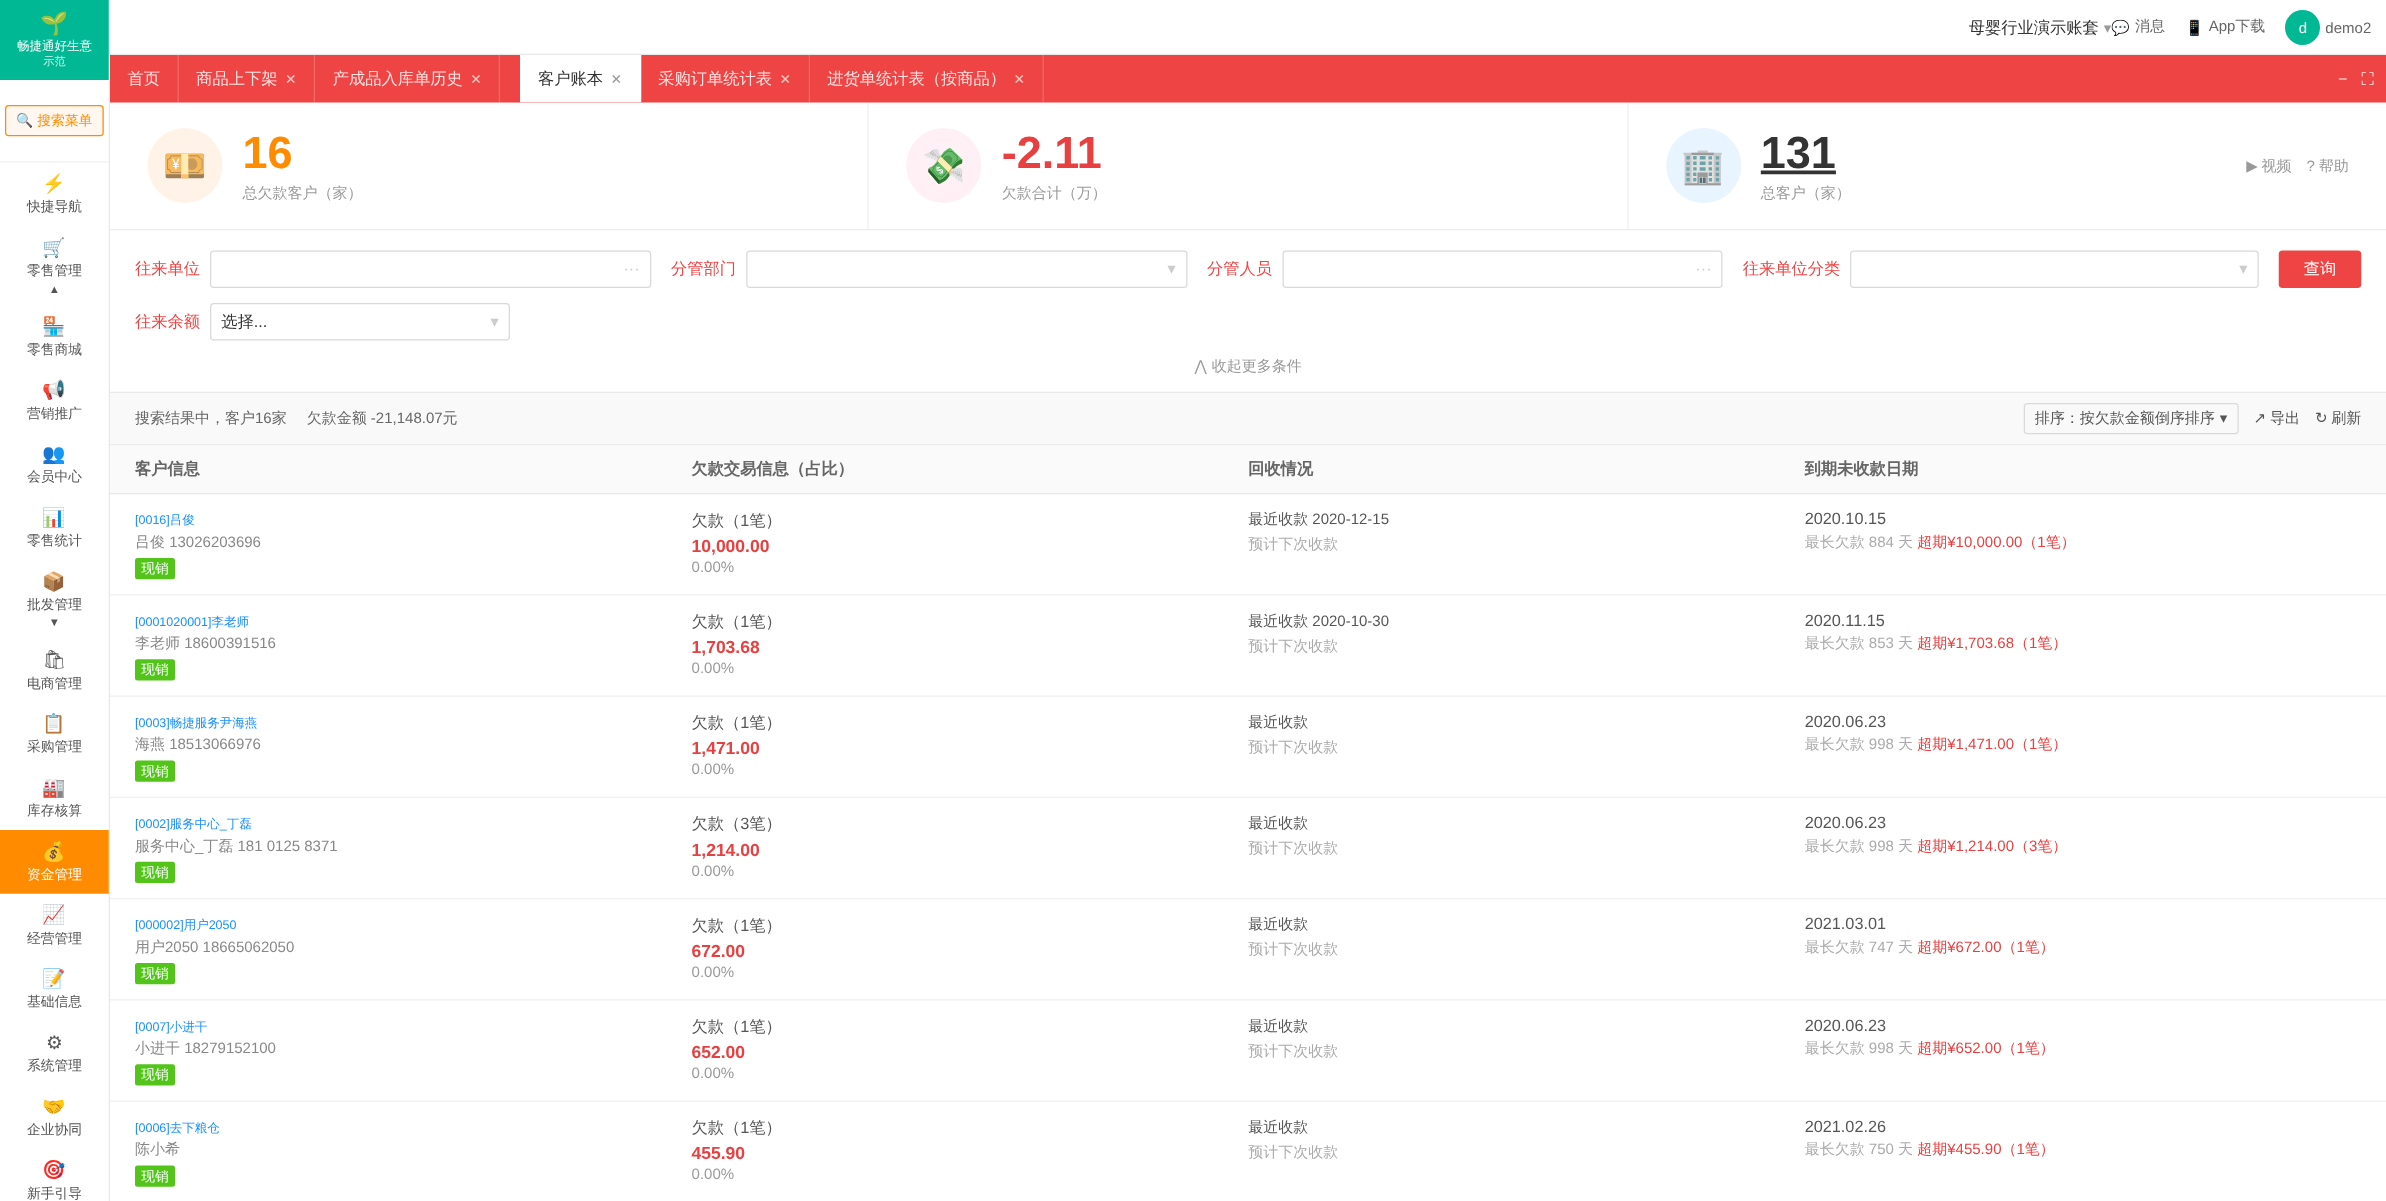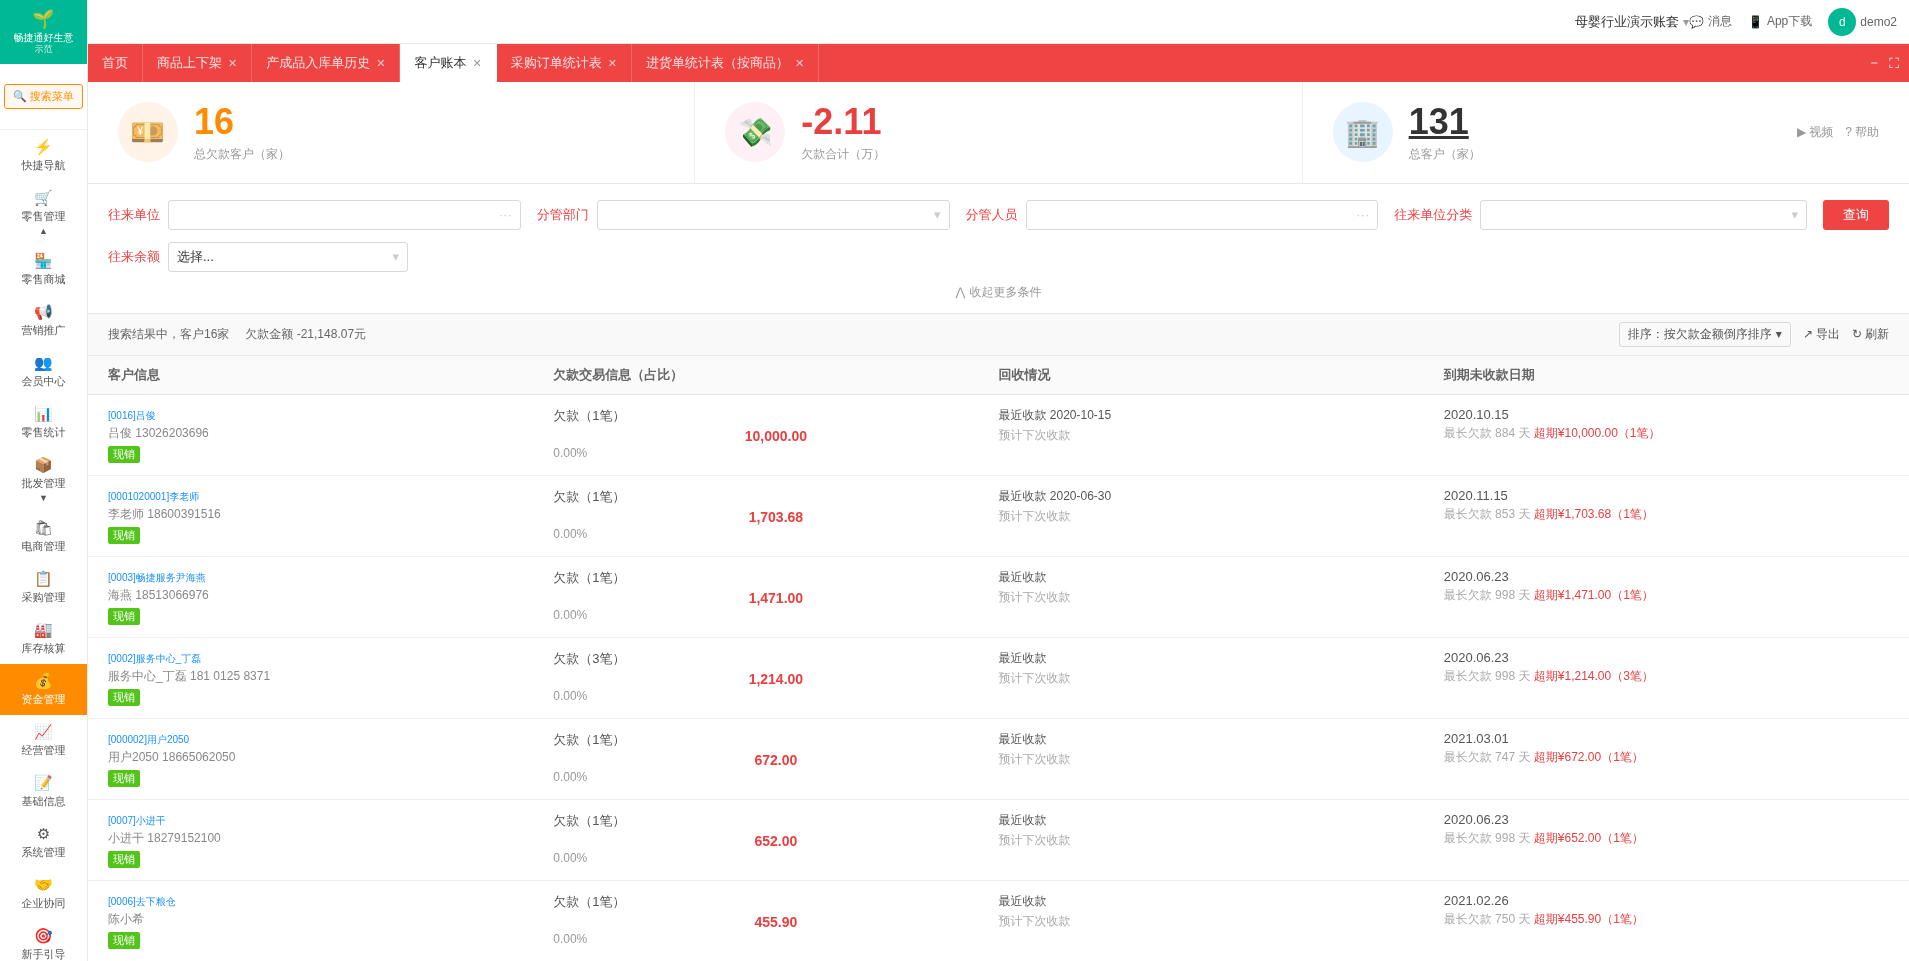--- a/index.html
+++ b/index.html
@@ -23,21 +23,21 @@
     .topbar { height: 44px; background: #fff; border-bottom: 1px solid #e8e8e8; display: flex; align-items: center; justify-content: flex-end; padding: 0 12px; flex-shrink: 0; }
     .topbar-left { display: flex; align-items: center; gap: 4px; font-size: 12px; color: #666; }
     .topbar-company { font-size: 13px; color: #333; }
     .topbar-right { display: flex; align-items: center; gap: 16px; font-size: 12px; color: #666; }
     .topbar-right-item { display: flex; align-items: center; gap: 4px; cursor: pointer; }
     .avatar { width: 28px; height: 28px; border-radius: 50%; background: #00b894; color: #fff; display: flex; align-items: center; justify-content: center; font-size: 12px; }
 
     
     .tabs { height: 38px; background: #ef4444; display: flex; align-items: center; flex-shrink: 0; overflow-x: auto; }
     .tab { padding: 0 14px; height: 38px; display: flex; align-items: center; gap: 6px; font-size: 13px; color: rgba(255,255,255,0.85); cursor: pointer; white-space: nowrap; border-right: 1px solid rgba(255,255,255,0.2); }
-    .tab.active { background: #fff; color: #333; }
+    .tab.active { background: #fff; color: #333; margin-left: 16px; }
     .tab .close { font-size: 11px; color: rgba(255,255,255,0.7); cursor: pointer; }
     .tab.active .close { color: #999; }
     .tab-actions { margin-left: auto; display: flex; align-items: center; gap: 8px; padding: 0 10px; }
     .tab-action-btn { color: rgba(255,255,255,0.85); cursor: pointer; font-size: 14px; }
 
     
     .content { flex: 1; overflow-y: auto; background: #f5f5f5; }
 
     
     .summary-cards { display: flex; background: #fff; border-bottom: 1px solid #e8e8e8; }
@@ -76,21 +76,21 @@
     .action-link { font-size: 12px; color: #555; cursor: pointer; display: flex; align-items: center; gap: 3px; }
 
     
     .table-area { background: #fff; }
     .table-header { display: grid; grid-template-columns: 1fr 1fr 1fr 1fr; padding: 10px 20px; background: #fafafa; border-bottom: 1px solid #e8e8e8; font-size: 13px; color: #666; font-weight: bold; }
     .table-row { border-bottom: 1px solid #f0f0f0; padding: 12px 20px; display: grid; grid-template-columns: 1fr 1fr 1fr 1fr; align-items: start; }
     .customer-name { color: #1890ff; font-size: 10px; cursor: pointer; text-decoration: none; }
     .customer-phone { font-size: 12px; color: #888; margin-top: 2px; }
     .customer-tag { display: inline-block; background: #52c41a; color: #fff; font-size: 11px; padding: 1px 5px; border-radius: 2px; margin-top: 4px; }
     .debt-count { font-size: 13px; color: #555; }
-    .debt-amount { color: #e84040; font-size: 14px; font-weight: bold; margin-top: 3px; cursor: pointer; text-align: center; }
+    .debt-amount { color: #e84040; font-size: 14px; font-weight: bold; margin-top: 3px; cursor: pointer; }
     .debt-percent { font-size: 12px; color: #999; margin-top: 2px; }
     .collect-date { font-size: 12px; color: #555; }
     .collect-next { font-size: 12px; color: #aaa; margin-top: 3px; }
     .due-date { font-size: 13px; color: #555; }
     .overdue-info { font-size: 12px; color: #aaa; margin-top: 3px; }
     .overdue-link { color: #e84040; font-size: 12px; cursor: pointer; }
 
     
     ::-webkit-scrollbar { width: 6px; height: 6px; }
     ::-webkit-scrollbar-track { background: #f5f5f5; }
@@ -355,21 +355,21 @@
           <div><a class="customer-name">[0016]吕俊</a></div>
           <div class="customer-phone">吕俊  13026203696</div>
           <div><span class="customer-tag">现销</span></div>
         </div>
         <div>
           <div class="debt-count">欠款（1笔）</div>
           <div class="debt-amount">10,000.00</div>
           <div class="debt-percent">0.00%</div>
         </div>
         <div>
-          <div class="collect-date">最近收款    2020-10-15</div>
+          <div class="collect-date">最近收款    2020-12-15</div>
           <div class="collect-next">预计下次收款</div>
         </div>
         <div>
           <div class="due-date">2020.10.15</div>
           <div class="overdue-info">
             <span>最长欠款 884 天</span>
             <span class="overdue-link">超期¥10,000.00（1笔）</span>
           </div>
         </div>
       </div>
@@ -379,21 +379,21 @@
           <div><a class="customer-name">[0001020001]李老师</a></div>
           <div class="customer-phone">李老师  18600391516</div>
           <div><span class="customer-tag">现销</span></div>
         </div>
         <div>
           <div class="debt-count">欠款（1笔）</div>
           <div class="debt-amount">1,703.68</div>
           <div class="debt-percent">0.00%</div>
         </div>
         <div>
-          <div class="collect-date">最近收款    2020-06-30</div>
+          <div class="collect-date">最近收款    2020-10-30</div>
           <div class="collect-next">预计下次收款</div>
         </div>
         <div>
           <div class="due-date">2020.11.15</div>
           <div class="overdue-info">
             <span>最长欠款 853 天</span>
             <span class="overdue-link">超期¥1,703.68（1笔）</span>
           </div>
         </div>
       </div>

